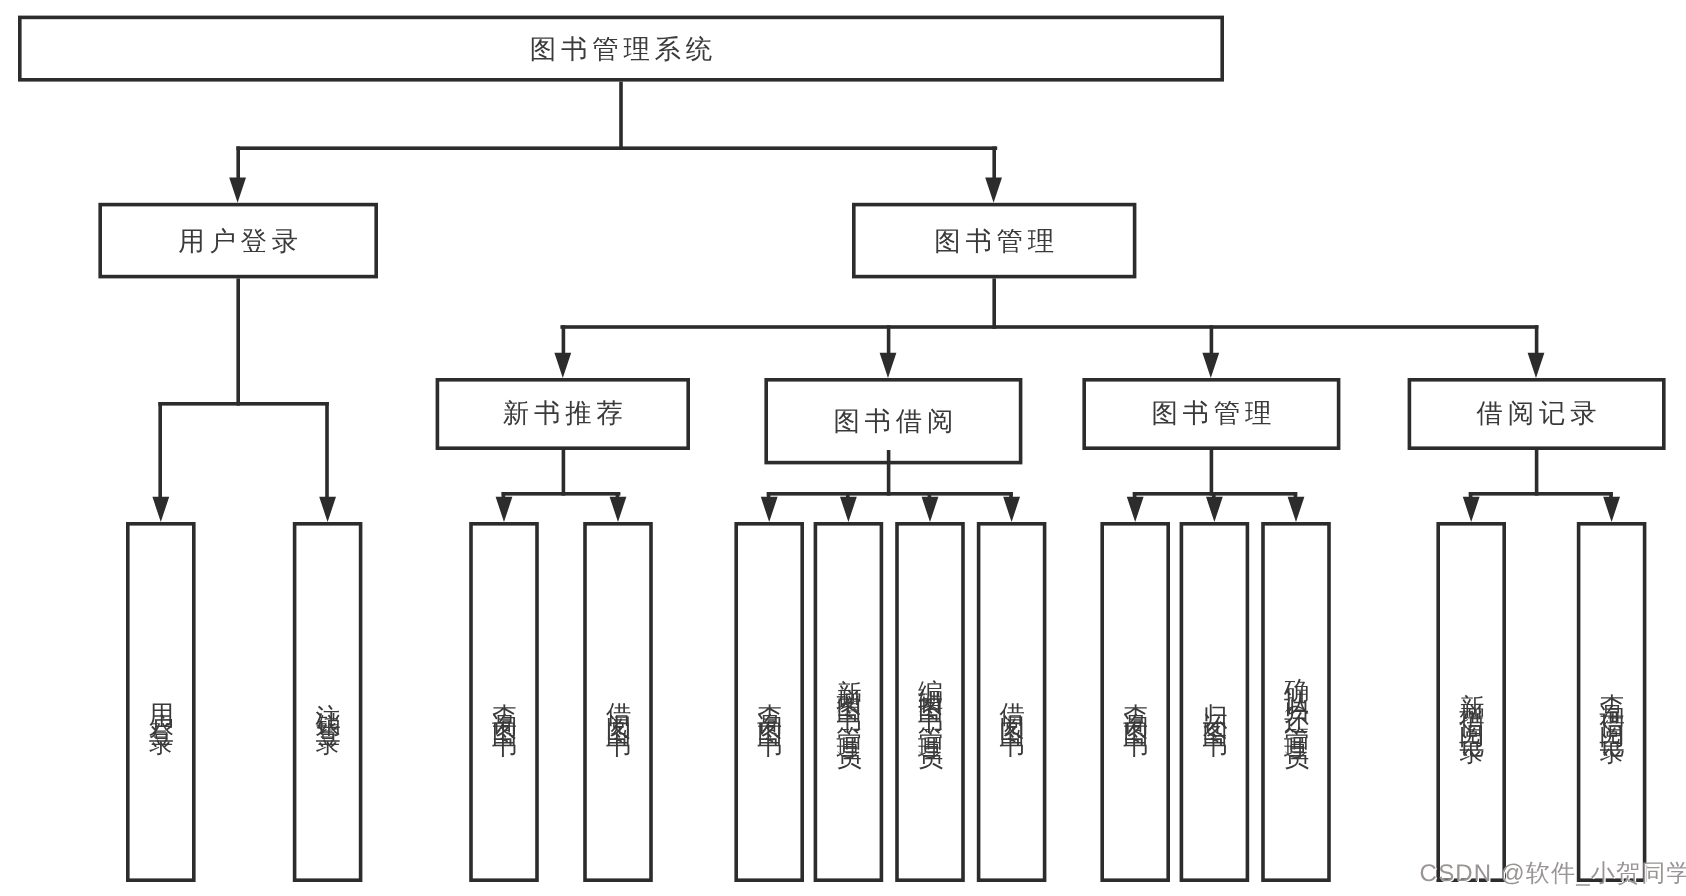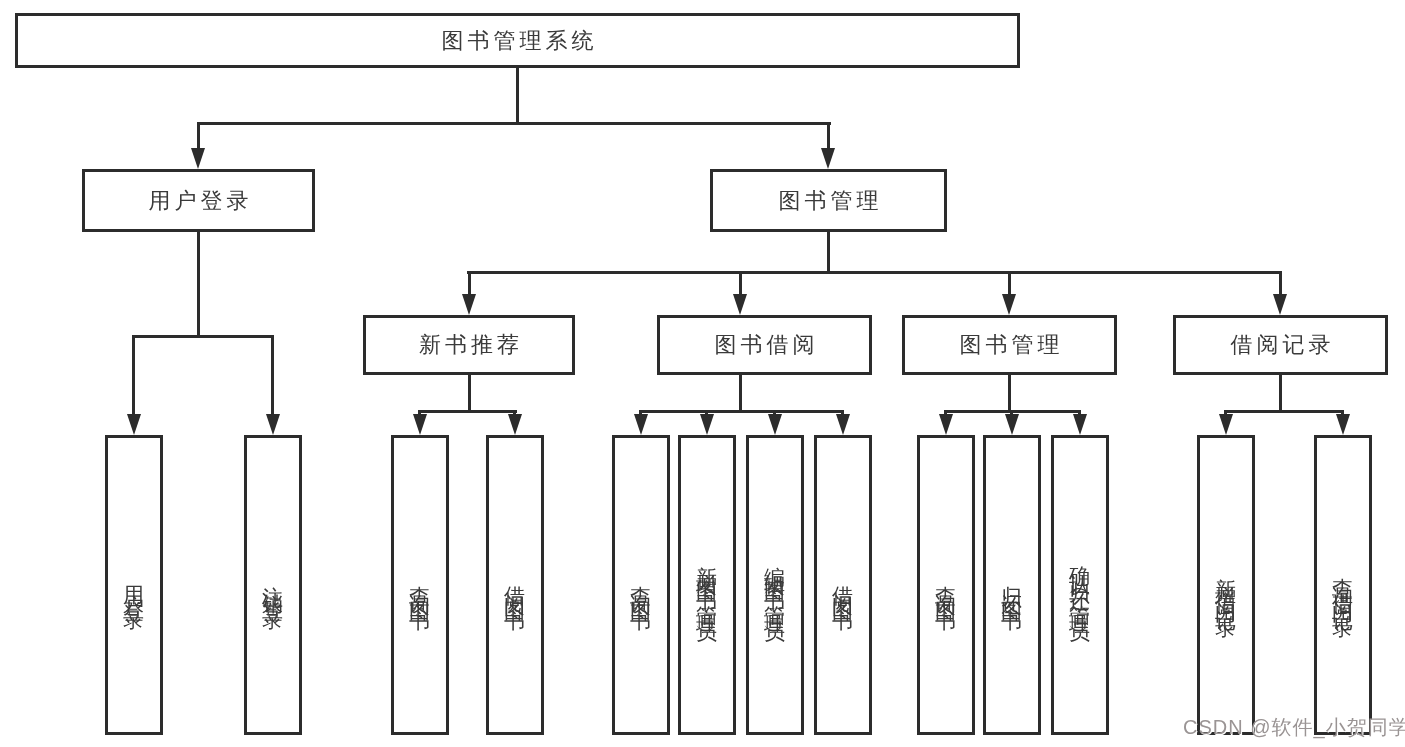--- a/index.html
+++ b/index.html
@@ -54,21 +54,21 @@
 <body>
 
 <div id="stage">
 
   <div class="node" style="left:15px;top:13px;width:1005px;height:55px">图书管理系统</div>
 
   <div class="node" style="left:82px;top:169px;width:233px;height:63px">用户登录</div>
   <div class="node" style="left:710px;top:169px;width:237px;height:63px">图书管理</div>
 
   <div class="node" style="left:363px;top:315px;width:212px;height:60px">新书推荐</div>
-  <div class="node" style="left:657px;top:315px;width:215px;height:60px">图书借阅</div>
+  <div class="node" style="left:637px;top:315px;width:215px;height:72px">图书借阅</div>
   <div class="node" style="left:902px;top:315px;width:215px;height:60px">图书管理</div>
   <div class="node" style="left:1173px;top:315px;width:215px;height:60px">借阅记录</div>
 
   <div class="node vnode" style="left:105px;top:435px;width:58px;height:300px">用户登录</div>
   <div class="node vnode" style="left:244px;top:435px;width:58px;height:300px">注销登录</div>
 
   <div class="node vnode" style="left:391px;top:435px;width:58px;height:300px">查询图书</div>
   <div class="node vnode" style="left:486px;top:435px;width:58px;height:300px">借阅图书</div>
 
   <div class="node vnode" style="left:612px;top:435px;width:58px;height:300px">查询图书</div>

